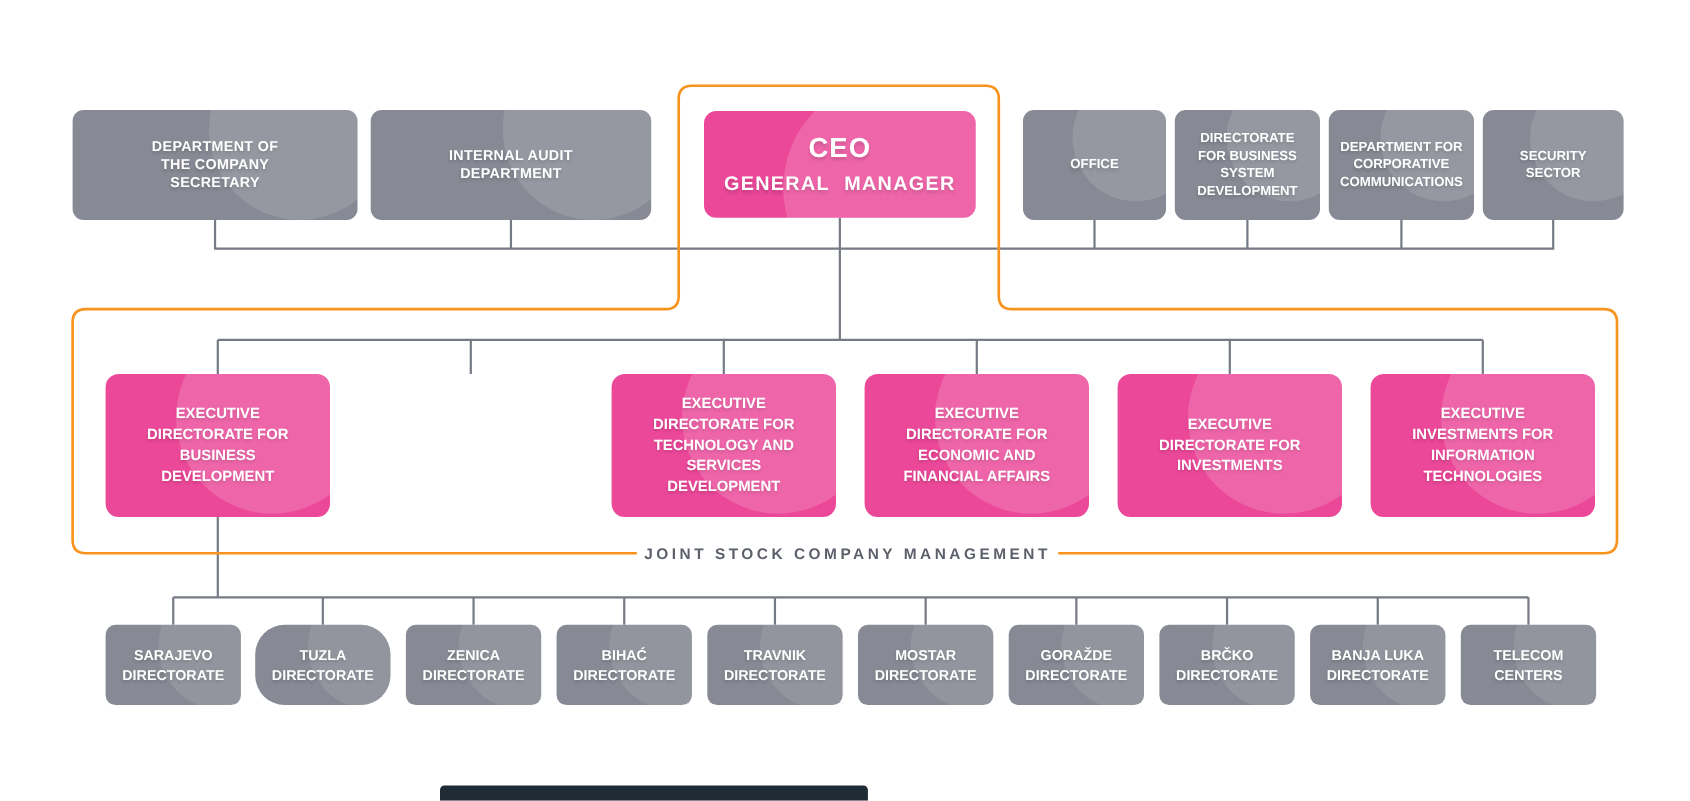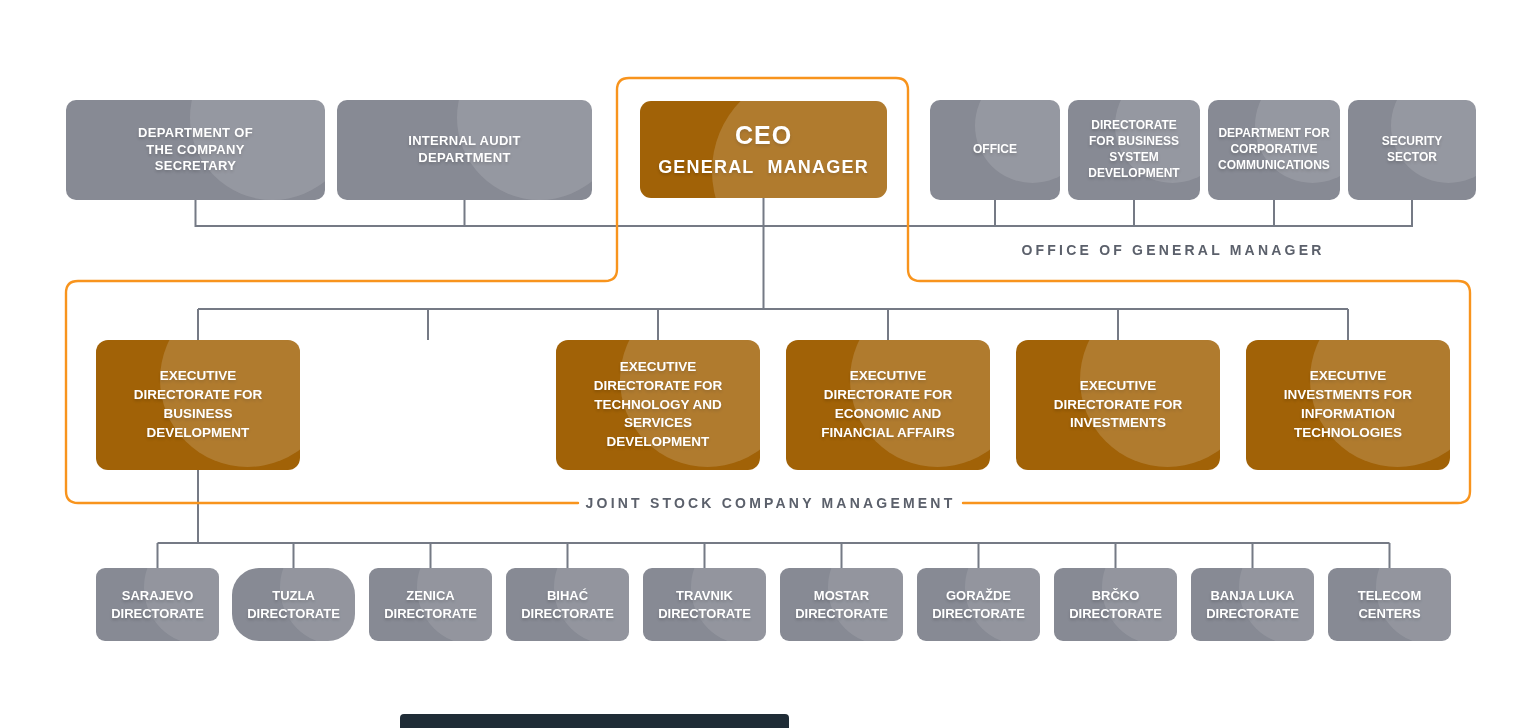--- a/index.html
+++ b/index.html
@@ -7,21 +7,21 @@
        font-family:"Liberation Sans","DejaVu Sans",sans-serif;}
   .stage{position:absolute;inset:0;}
   svg.lines{position:absolute;left:0;top:0;z-index:1;}
   .box{position:absolute;z-index:2;display:flex;align-items:center;justify-content:center;
        text-align:center;color:#ffffff;font-weight:bold;overflow:hidden;
        border-radius:10px;box-sizing:border-box;
        text-shadow:0 2px 3px rgba(0,0,0,0.18);}
   .box::after{content:"";position:absolute;border-radius:50%;
        background:rgba(255,255,255,0.12);pointer-events:none;}
   .gray{background:#878A94;}
-  .orange{background:#a16207;text-align:center;}
+  .orange{background:#ec4899;text-align:center;}
   .orange::after{background:rgba(255,255,255,0.16);}
   
   .tb{top:100px;height:100px;font-size:13px;line-height:1.3;letter-spacing:.3px;padding:0 57px;}
   .tb::after{width:165px;height:165px;right:-30px;top:-65px;}
   .tb1{left:66px;width:259px;}
   .tb2{left:337px;width:255px;}
   
   .ceo{left:640px;top:101px;width:247px;height:97px;flex-direction:column;border-radius:11px;}
   .ceo::after{width:200px;height:200px;right:-25px;top:-30px;}
   .ceo-title{font-size:25px;letter-spacing:1px;}
@@ -90,21 +90,20 @@
   <div class="box gray rb rb2">
     <span>DIRECTORATE FOR BUSINESS SYSTEM DEVELOPMENT</span>
   </div>
   <div class="box gray rb rb3">
     <span>DEPARTMENT FOR CORPORATIVE COMMUNICATIONS</span>
   </div>
   <div class="box gray rb rb4">
     <span>SECURITY SECTOR</span>
   </div>
 
-  <div class="lbl lbl-ogm">OFFICE OF GENERAL MANAGER</div>
 
   <div class="box orange ex ex1">
     <span>EXECUTIVE DIRECTORATE FOR BUSINESS DEVELOPMENT</span>
   </div>
   <div class="box orange ex ex3">
     <span>EXECUTIVE DIRECTORATE FOR TECHNOLOGY AND SERVICES DEVELOPMENT</span>
   </div>
   <div class="box orange ex ex4">
     <span>EXECUTIVE DIRECTORATE FOR ECONOMIC AND FINANCIAL AFFAIRS</span>
   </div>

